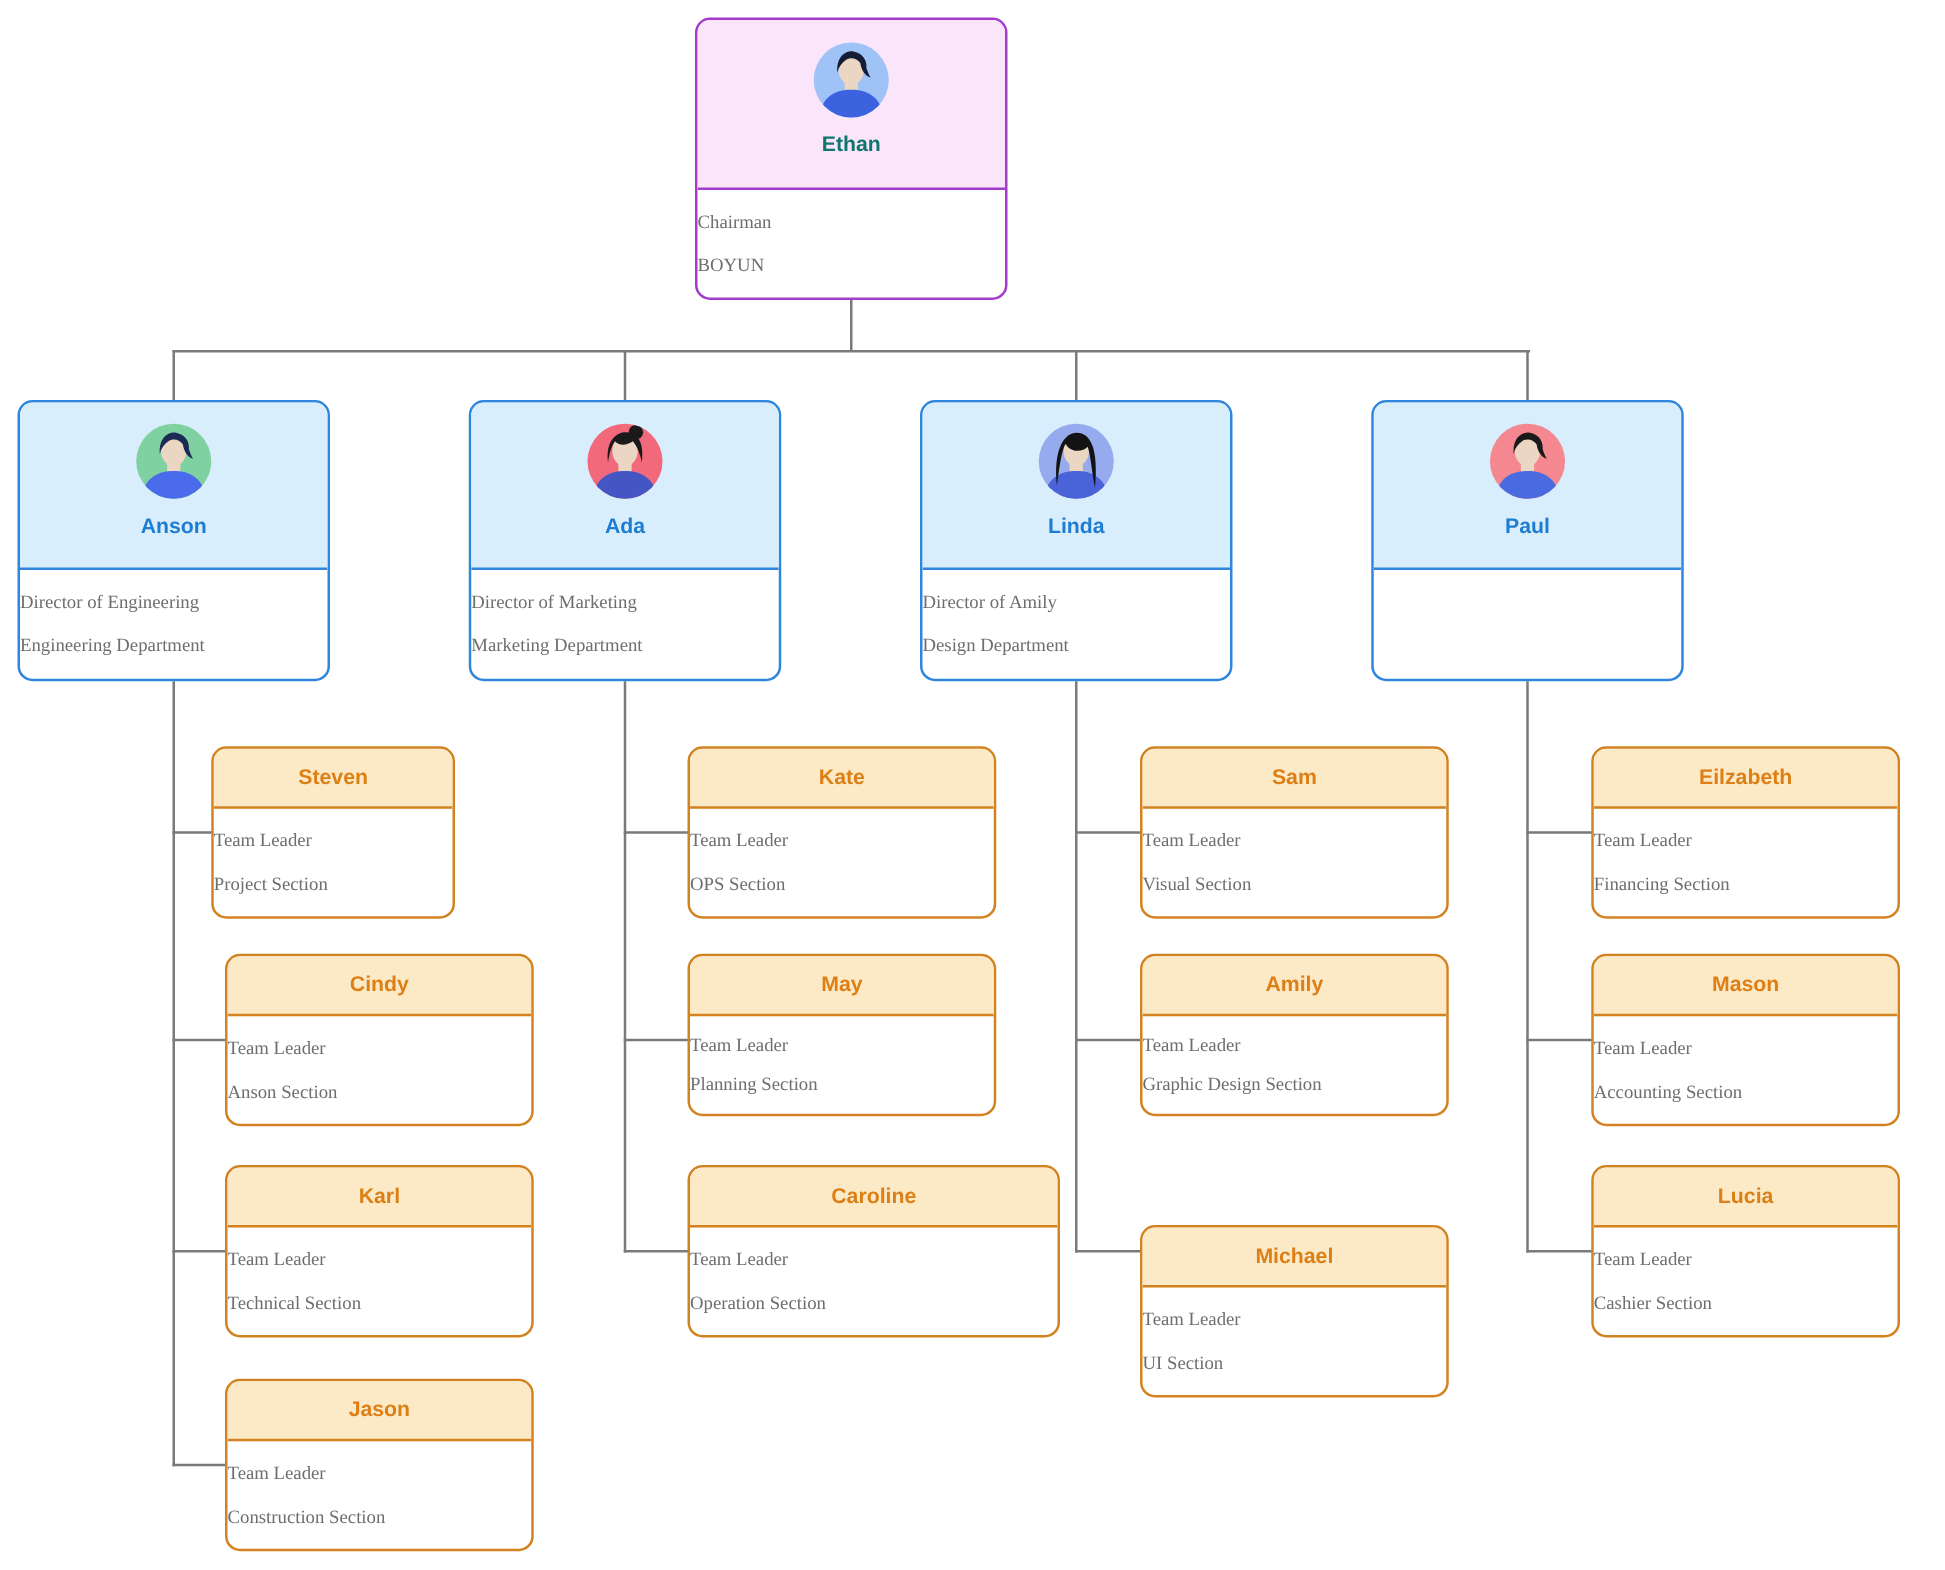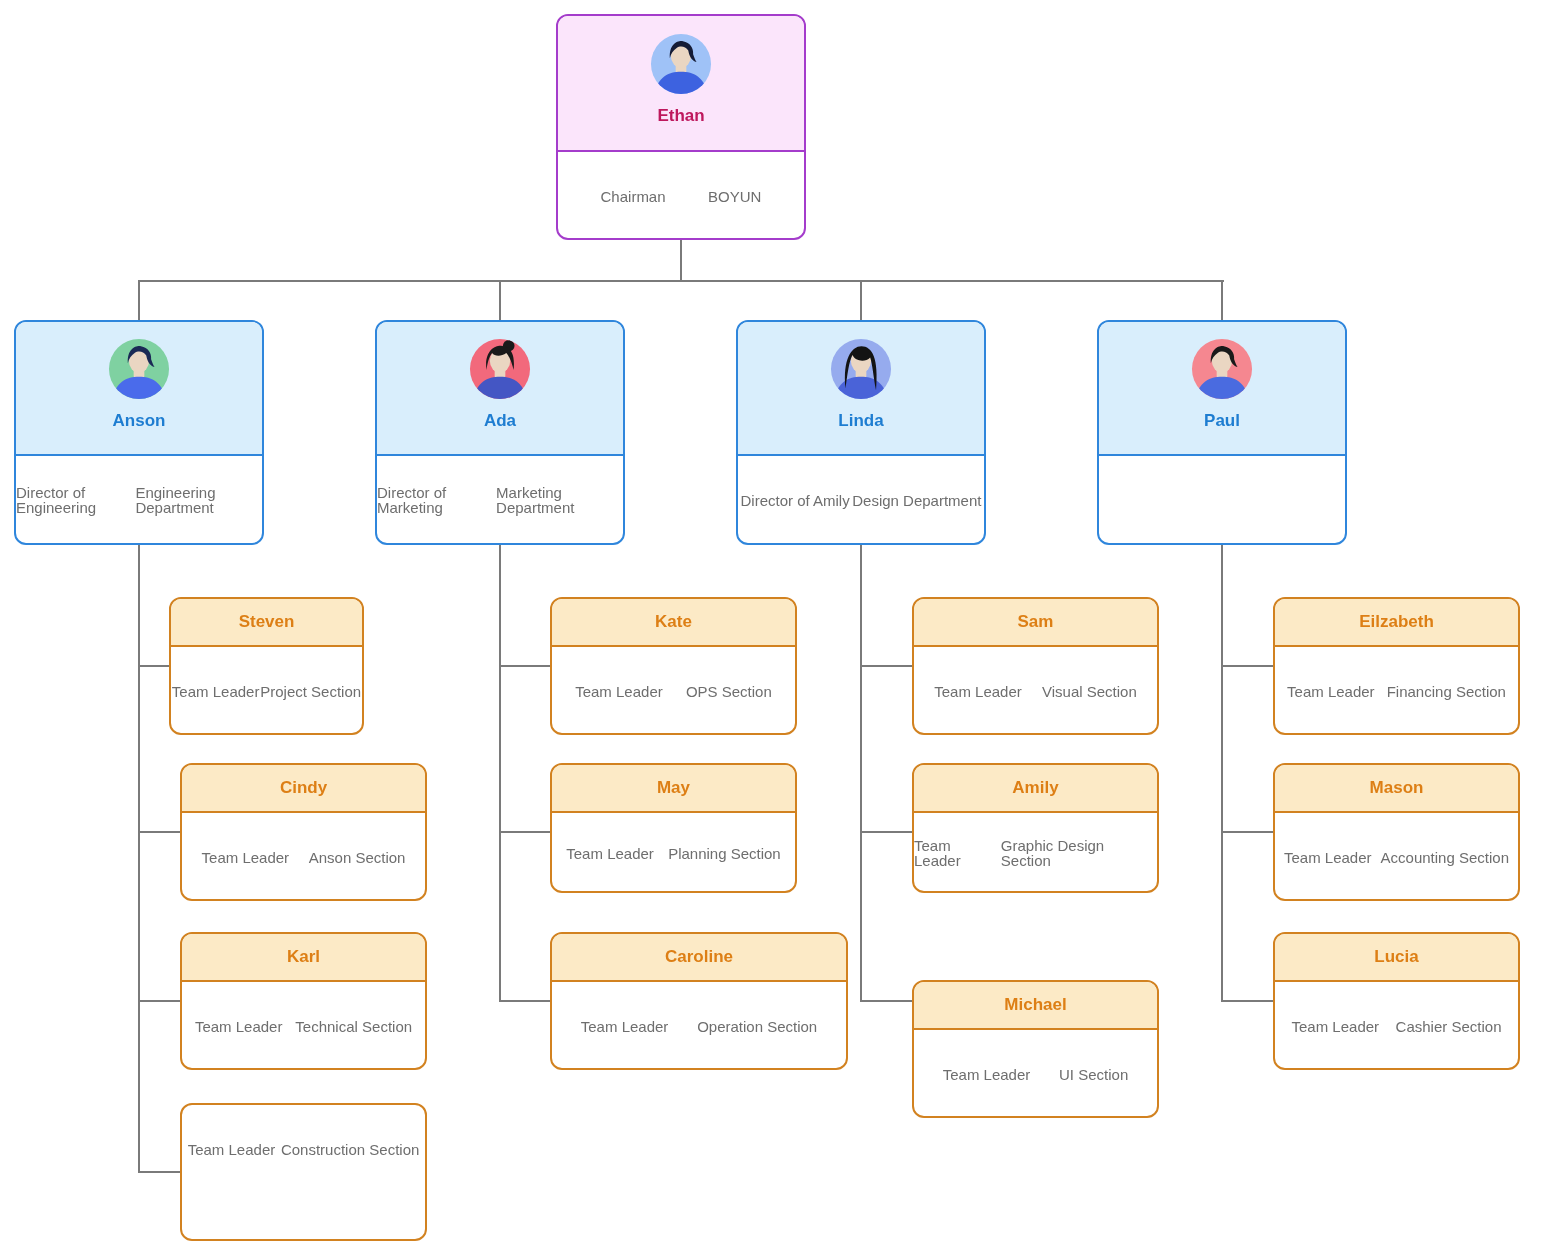--- a/index.html
+++ b/index.html
@@ -10,26 +10,26 @@
   .card.purple{border:2px solid #a43ccb;}
   .card.blue{border:2px solid #2f86dc;}
   .card.orange{border:2px solid #d28220;}
   .hdr{box-sizing:border-box;display:flex;flex-direction:column;align-items:center;}
   .purple .hdr{background:#fbe5fb;border-bottom:2px solid #a43ccb;}
   .blue .hdr{background:#d9eefc;border-bottom:2px solid #2f86dc;}
   .orange .hdr{background:#fceac6;border-bottom:2px solid #d28220;}
   .big .hdr{height:134px;padding-top:16px;}
   .leaf .hdr{height:48px;justify-content:center;}
   .name{font-size:17px;font-weight:700;}
-  .purple .name{color:#be185d;}
+  .purple .name{color:#0f766e;}
   .blue .name{color:#1e7dd1;}
   .orange .name{color:#dd7f15;}
   .big .name{margin-top:11px;}
-  .bdy{box-sizing:border-box;height:88px;display:flex;flex-direction:row;
-       justify-content:space-evenly;align-items:center;}
+  .bdy{box-sizing:border-box;height:88px;display:flex;flex-direction:column;
+       justify-content:space-evenly;font-family:Liberation Serif, serif;}
   .meta{font-size:15px;color:#6e6e6e;line-height:1;}
   .avatar{display:block;}
 </style>
 </head>
 <body>
 
 <div id="canvas">
 
   <div class="line" style="left:680px;top:240px;width:2px;height:41px"></div>
   <div class="line" style="left:138px;top:280px;width:1086px;height:2px"></div>
@@ -197,20 +197,23 @@
   <div class="card orange leaf" style="left:180px;top:932px;width:247px;height:138px">
     <div class="hdr">
         <div class="name">Karl</div>
       </div>
     <div class="bdy">
       <div class="meta">Team Leader</div>
       <div class="meta">Technical Section</div>
     </div>
   </div>
   <div class="card orange leaf" style="left:180px;top:1103px;width:247px;height:138px">
+    <div class="hdr">
+        <div class="name">Jason</div>
+      </div>
     <div class="bdy">
       <div class="meta">Team Leader</div>
       <div class="meta">Construction Section</div>
     </div>
   </div>
 
   <div class="card orange leaf" style="left:550px;top:597px;width:247px;height:138px">
     <div class="hdr">
         <div class="name">Kate</div>
       </div>

